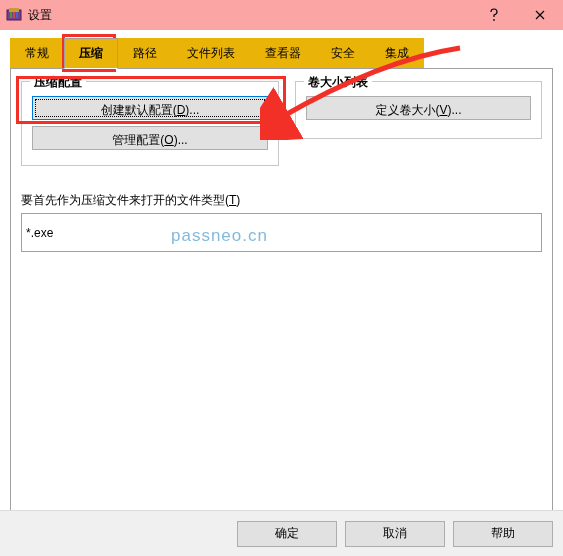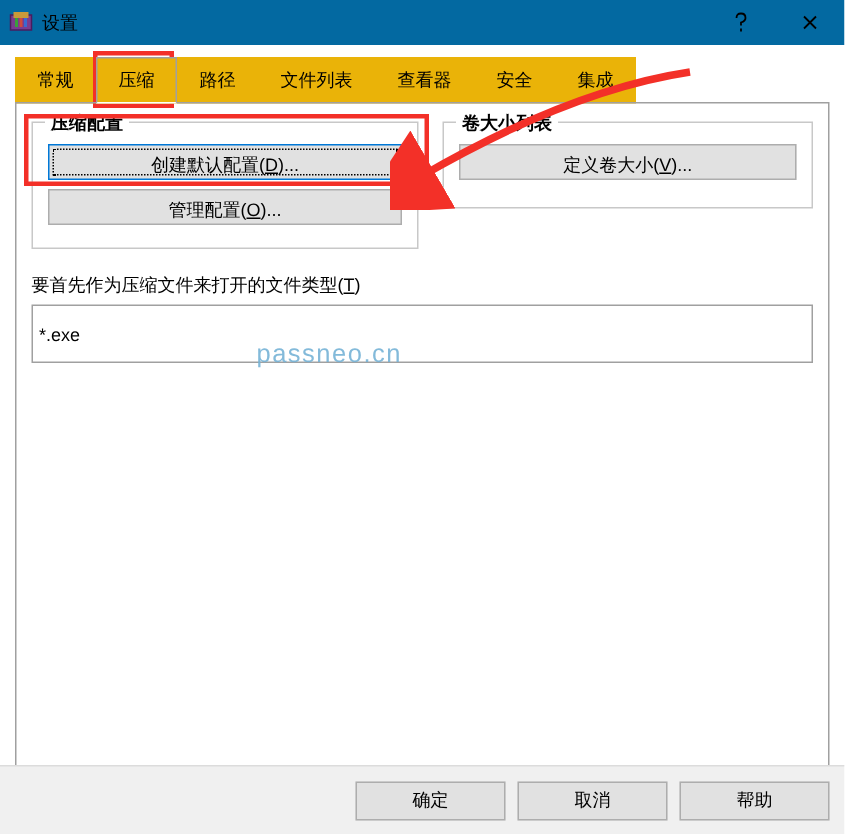--- a/index.html
+++ b/index.html
@@ -1,41 +1,41 @@
 <!DOCTYPE html>
 <html><head>
 <meta charset="utf-8">
 <style>
 * { box-sizing: border-box; margin: 0; padding: 0; font-family: "Microsoft YaHei", "Segoe UI", sans-serif; font-size: 12px; }
 body { background: #fff; width: 563px; height: 556px; position: relative; overflow: hidden; }
 
-.titlebar { height: 30px; display: flex; align-items: center; padding-left: 6px; background: #0369a1; }
+.titlebar { height: 30px; display: flex; align-items: center; padding-left: 6px; background: #fca5a5; }
 .app-icon { width: 16px; height: 16px; margin-right: 6px; }
 .title-text { flex: 1; color: #000; font-size: 12px; }
 .win-btn { width: 46px; height: 30px; display: flex; align-items: center; justify-content: center; color: #000; }
 
 .tabs { display: flex; margin: 8px 10px 0 10px; position: relative; }
 .tab { padding: 6px 14px; border: 1px solid transparent; background: #eab308; color: #000; cursor: default; }
-.tab.active { border: 1px solid #a0a0a0; border-bottom: 1px solid #fff; position: relative; z-index: 2; }
+.tab.active { border: 1px solid #a0a0a0; border-bottom: 1px solid #fff; position: relative; z-index: 2; font-weight: bold; }
 .tab-highlight { position: absolute; border: 3px solid #f33028; pointer-events: none; }
 
 .tab-content { border: 1px solid #a0a0a0; margin: 0 10px; padding: 12px 10px 10px 10px; height: 444px; position: relative; top: -1px; }
 
 .groups { display: flex; gap: 16px; }
 .group { border: 1px solid #c8c8c8; padding: 14px 10px 10px 10px; position: relative; }
 .group-title { position: absolute; top: -8px; left: 8px; background: #fff; padding: 0 4px; color: #000; font-weight: bold; }
 .g1 { width: 258px; height: 85px; }
 .g2 { flex: 1; height: 58px; }
 
 .btn { width: 100%; height: 24px; border: 1px solid #adadad; background: #e1e1e1; color: #000; display: flex; align-items: flex-end; justify-content: center; margin-bottom: 6px; cursor: default; }
 .btn.focus { border: 1px solid #0078d7; outline: 1px dotted #000; outline-offset: -4px; }
 
 .highlight-box { position: absolute; border: 3px solid #f33028; pointer-events: none; }
 
-.label-row { margin-top: 16px; color: #000; }
+.label-row { margin-top: 26px; color: #000; }
 .text-input { width: 100%; height: 39px; border: 1px solid #a0a0a0; padding: 0 4px; margin-top: 4px; background: #fff; color: #000; }
 
 .watermark { color: #76b3d6; opacity: 0.9; font-size: 17px; letter-spacing: 1px; }
 
 .arrow-svg { position: absolute; pointer-events: none; }
 
 .footer { position: absolute; bottom: 0; left: 0; right: 0; height: 46px; border-top: 1px solid #dcdcdc; display: flex; justify-content: flex-end; align-items: center; padding-right: 10px; gap: 8px; background: #f0f0f0; }
 .footer .fbtn { width: 100px; height: 26px; border: 1px solid #adadad; background: #e1e1e1; display: flex; align-items: center; justify-content: center; color: #000; cursor: default; }
 
 u { text-decoration: underline; }

